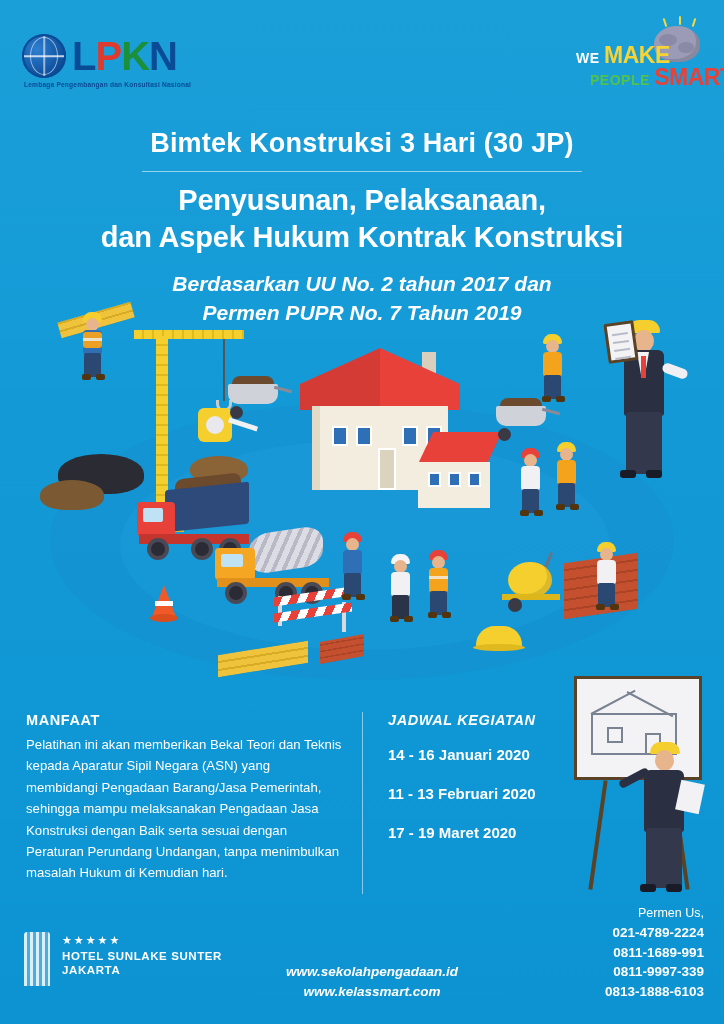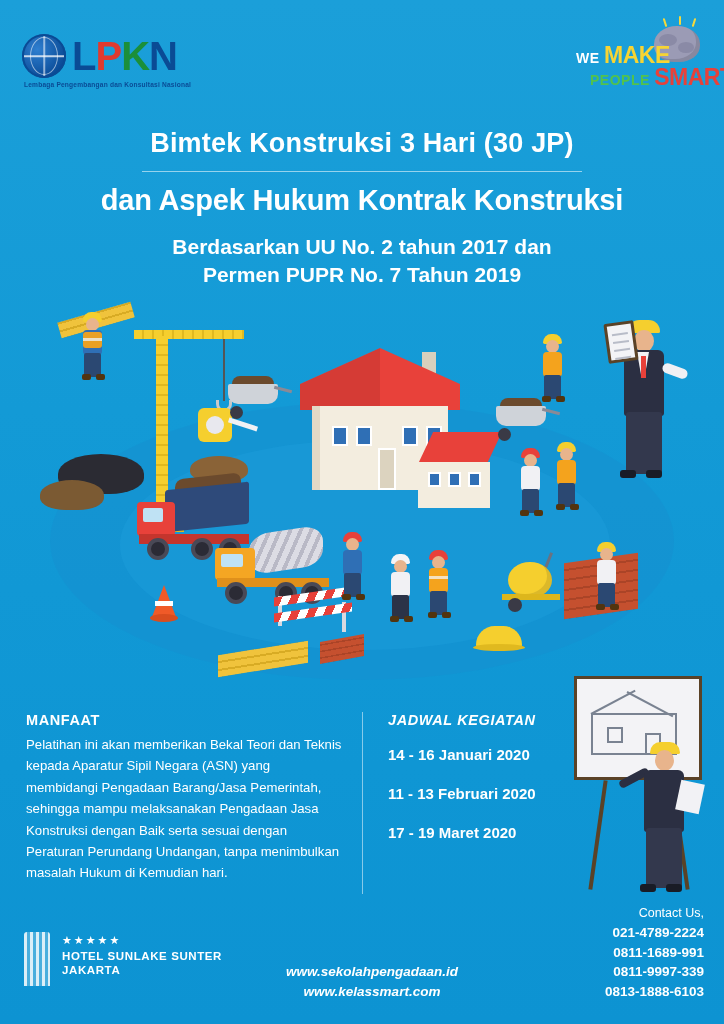--- a/index.html
+++ b/index.html
@@ -120,20 +120,21 @@
   }
   .t-line2, .t-line3 {
     font-size: 29px;
     font-weight: bold;
     line-height: 1.28;
     letter-spacing: -.2px;
   }
   .t-line4 {
     margin-top: 14px;
     font-size: 21px;
+    font-style: italic;
     font-weight: bold;
     line-height: 1.35;
   }
 
   
   .illus {
     position: absolute;
     left: 0; right: 0; top: 290px; height: 400px;
   }
   .ellipse {
@@ -470,20 +471,21 @@
     </div>
     <div class="badge-line badge-l2">
       <span class="w-people">PEOPLE</span>
       <span class="w-smart">SMART</span>
     </div>
   </div>
 
   <div class="title-block">
     <div class="t-line1">Bimtek Konstruksi 3 Hari (30 JP)</div>
     <div class="t-rule"></div>
+    <div class="t-line2">Penyusunan, Pelaksanaan,</div>
     <div class="t-line3">dan Aspek Hukum Kontrak Konstruksi</div>
     <div class="t-line4">
       <div>Berdasarkan UU No. 2 tahun 2017 dan</div>
       <div>Permen PUPR No. 7 Tahun 2019</div>
     </div>
   </div>
 
   <div class="illus">
     <div class="ellipse"></div>
     <div class="ellipse2"></div>
@@ -726,20 +728,20 @@
       <div class="hotel-city">JAKARTA</div>
     </div>
   </div>
 
   <div class="websites">
     <div>www.sekolahpengadaan.id</div>
     <div>www.kelassmart.com</div>
   </div>
 
   <div class="contact">
-    <div class="lbl">Contact Us,</div>
+    <div class="lbl">Permen Us,</div>
     <div class="num">021-4789-2224</div>
     <div class="num">0811-1689-991</div>
     <div class="num">0811-9997-339</div>
     <div class="num">0813-1888-6103</div>
   </div>
 
 </div>
 
 </body></html>

